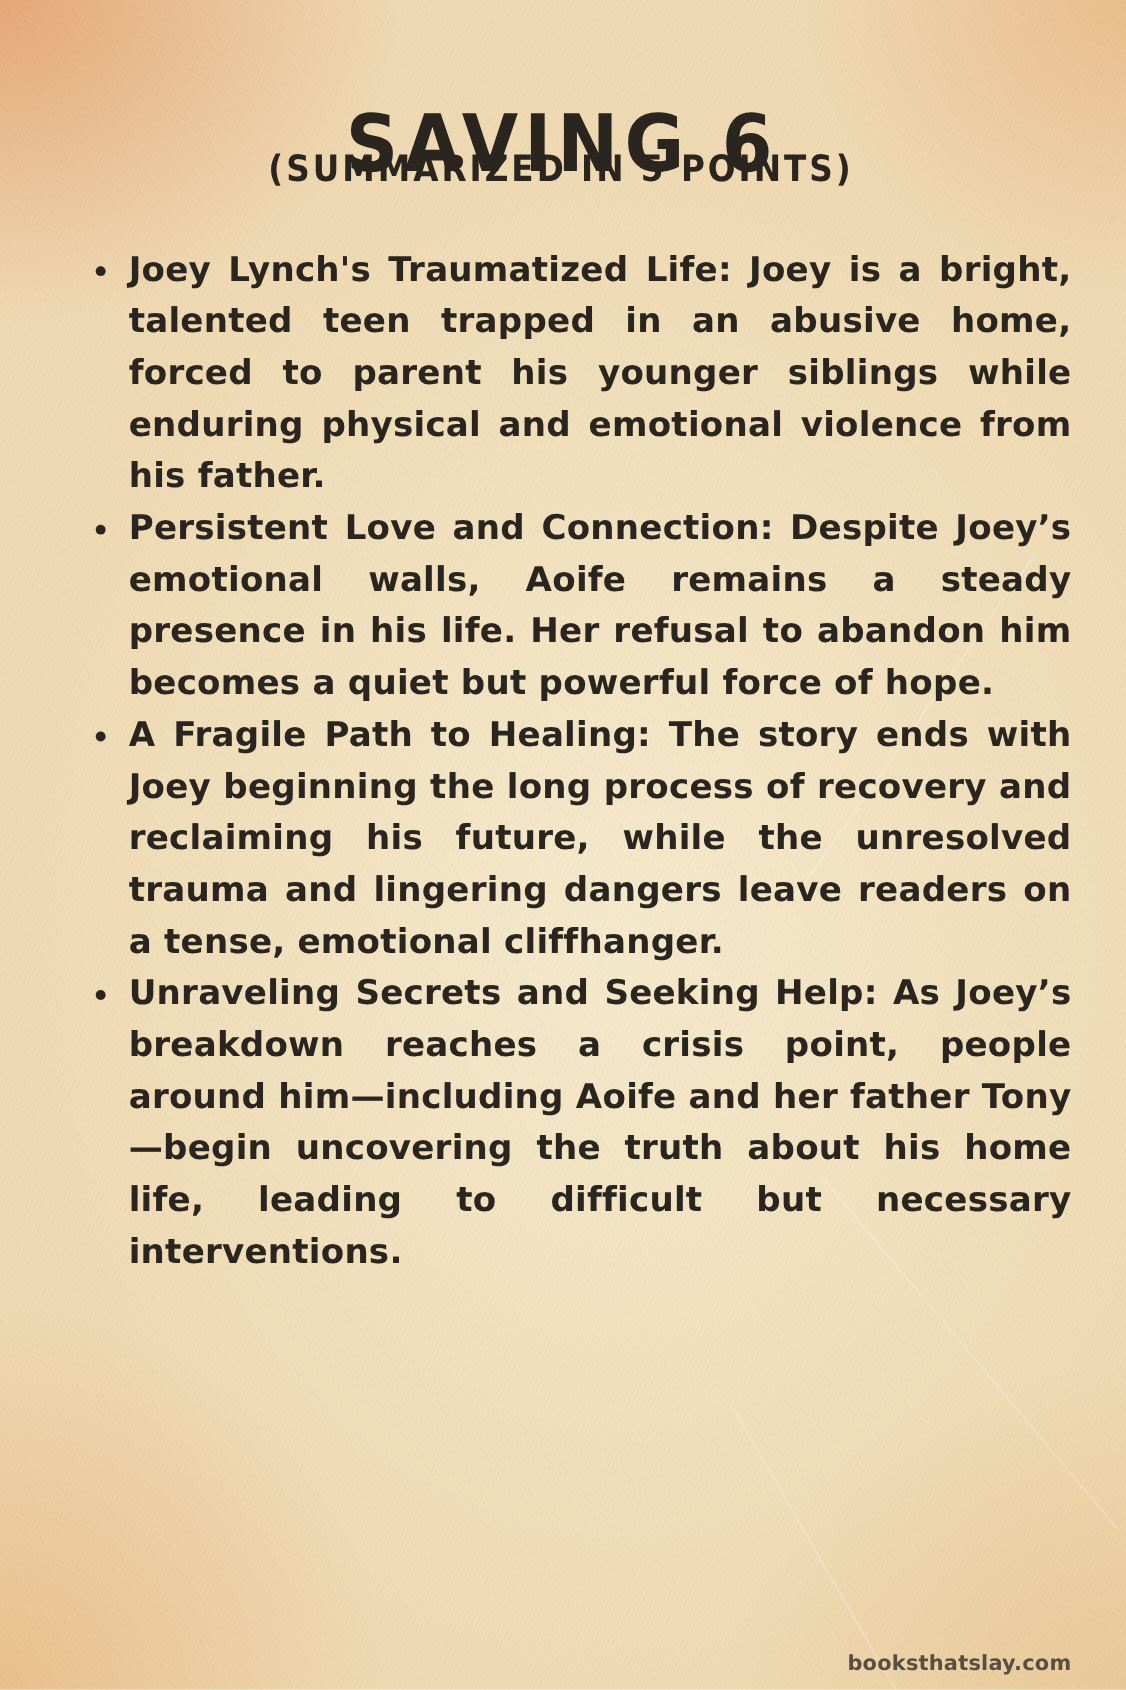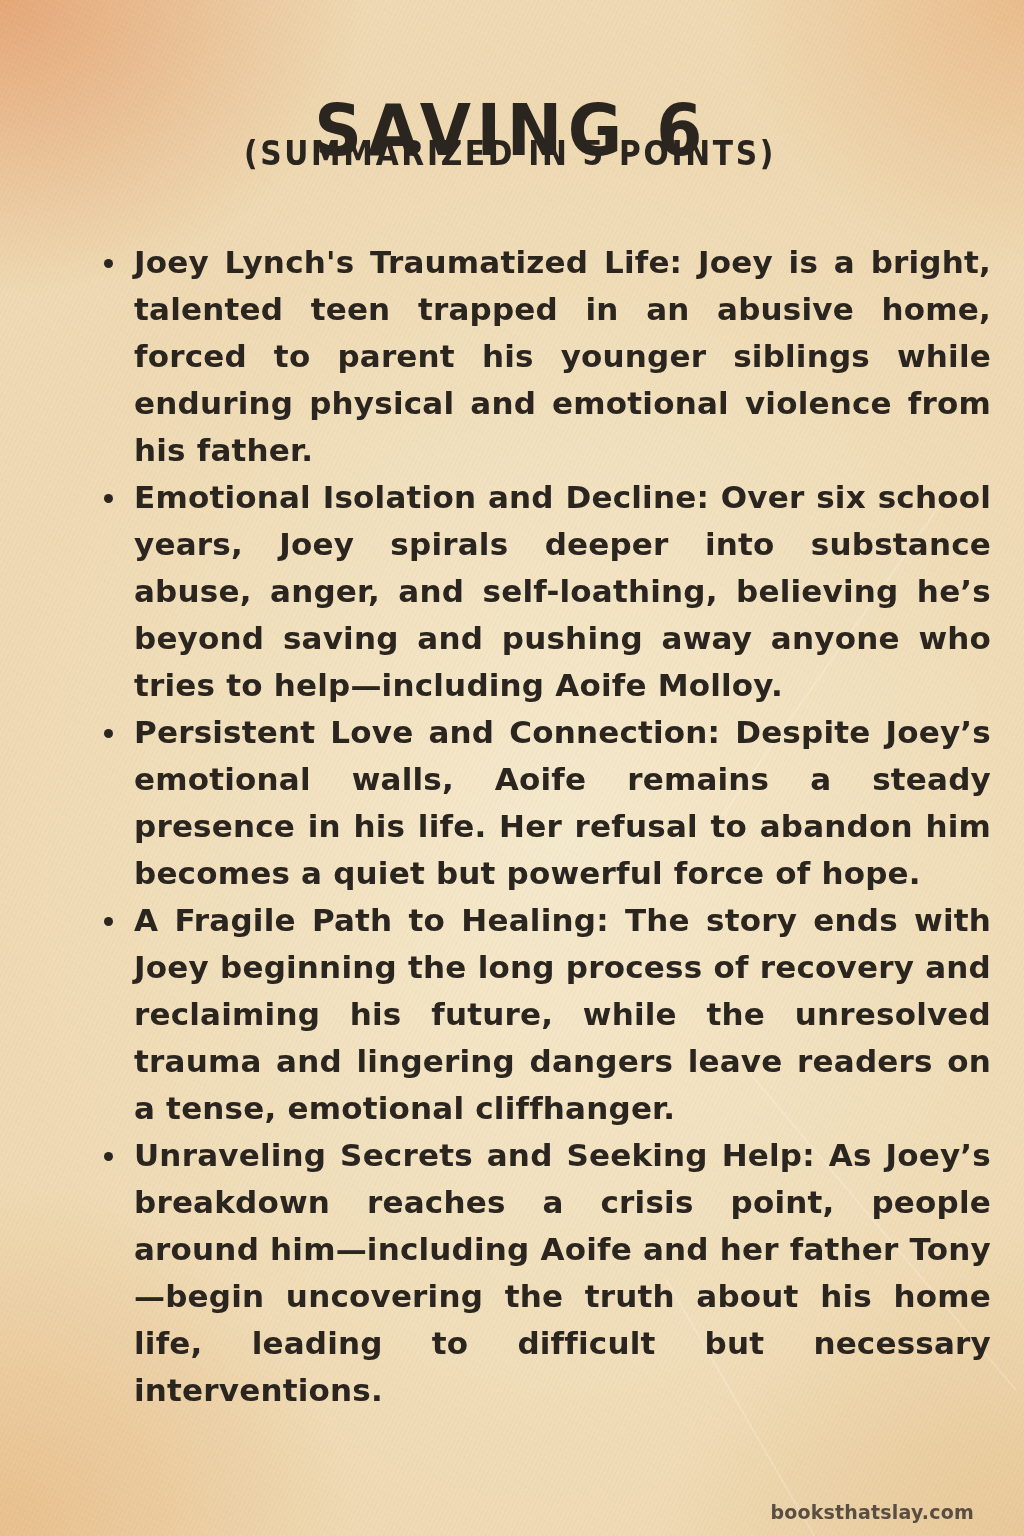--- a/index.html
+++ b/index.html
@@ -65,21 +65,21 @@
       color: #2b2520;
       transform: scaleX(0.9);
       transform-origin: center;
     }
 
     .points {
       position: absolute;
       top: 222px;
       left: 86px;
       width: 888px;
-      margin: 17px;
+      margin: 0;
       padding: 0;
       list-style: none;
     }
     .point {
       position: relative;
       padding-left: 31px;
       font-family: "DejaVu Sans", sans-serif;
       font-weight: bold;
       font-size: 31px;
       line-height: 47px;
@@ -124,24 +124,20 @@
 <h1 class="title">SAVING 6</h1>
 <div class="subtitle">(SUMMARIZED IN 5 POINTS)</div>
 
 <ul class="points">
   <li class="point">
     <span class="bullet"></span>
     <span class="point-text">Joey Lynch's Traumatized Life: Joey is a bright, talented teen trapped in an abusive home, forced to parent his younger siblings while enduring physical and emotional violence from his father.</span>
   </li>
   <li class="point">
     <span class="bullet"></span>
-    <span class="point-text">Emotional Isolation and Decline: Over six school years, Joey spirals deeper into substance abuse, anger, and self-loathing, believing he’s beyond saving and pushing away anyone who tries to help—including Aoife Molloy.</span>
-  </li>
-  <li class="point">
-    <span class="bullet"></span>
     <span class="point-text">Persistent Love and Connection: Despite Joey’s emotional walls, Aoife remains a steady presence in his life. Her refusal to abandon him becomes a quiet but powerful force of hope.</span>
   </li>
   <li class="point">
     <span class="bullet"></span>
     <span class="point-text">A Fragile Path to Healing: The story ends with Joey beginning the long process of recovery and reclaiming his future, while the unresolved trauma and lingering dangers leave readers on a tense, emotional cliffhanger.</span>
   </li>
   <li class="point">
     <span class="bullet"></span>
     <span class="point-text">Unraveling Secrets and Seeking Help: As Joey’s breakdown reaches a crisis point, people around him—including Aoife and her father Tony—begin uncovering the truth about his home life, leading to difficult but necessary interventions.</span>
   </li>

